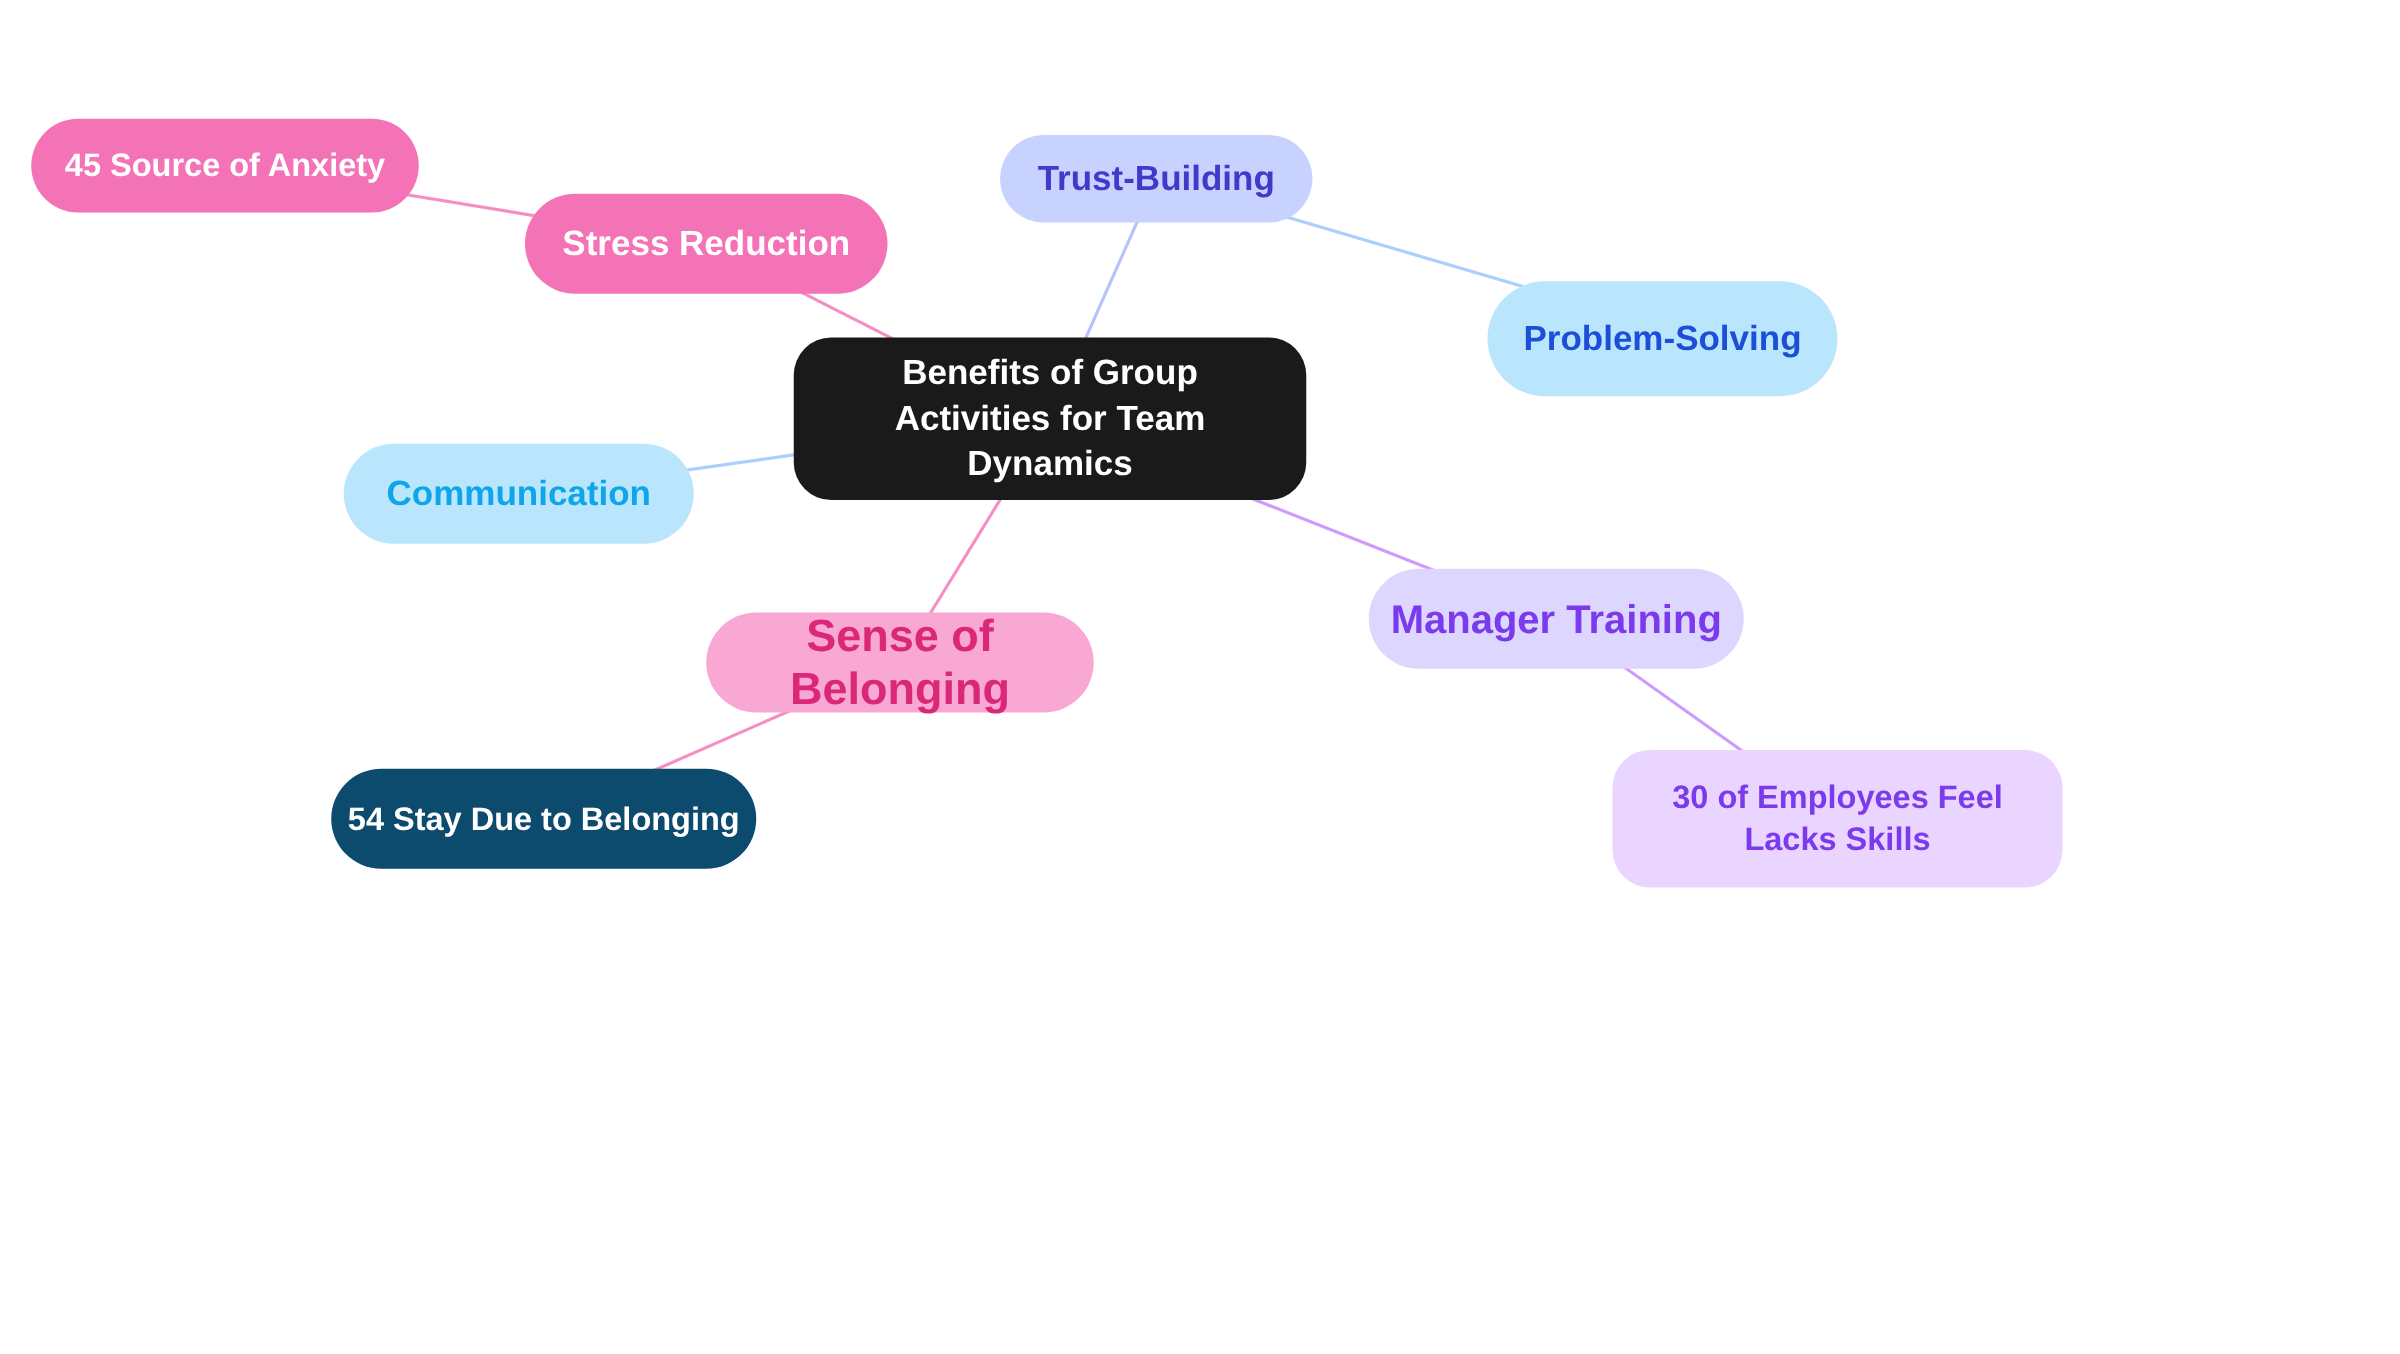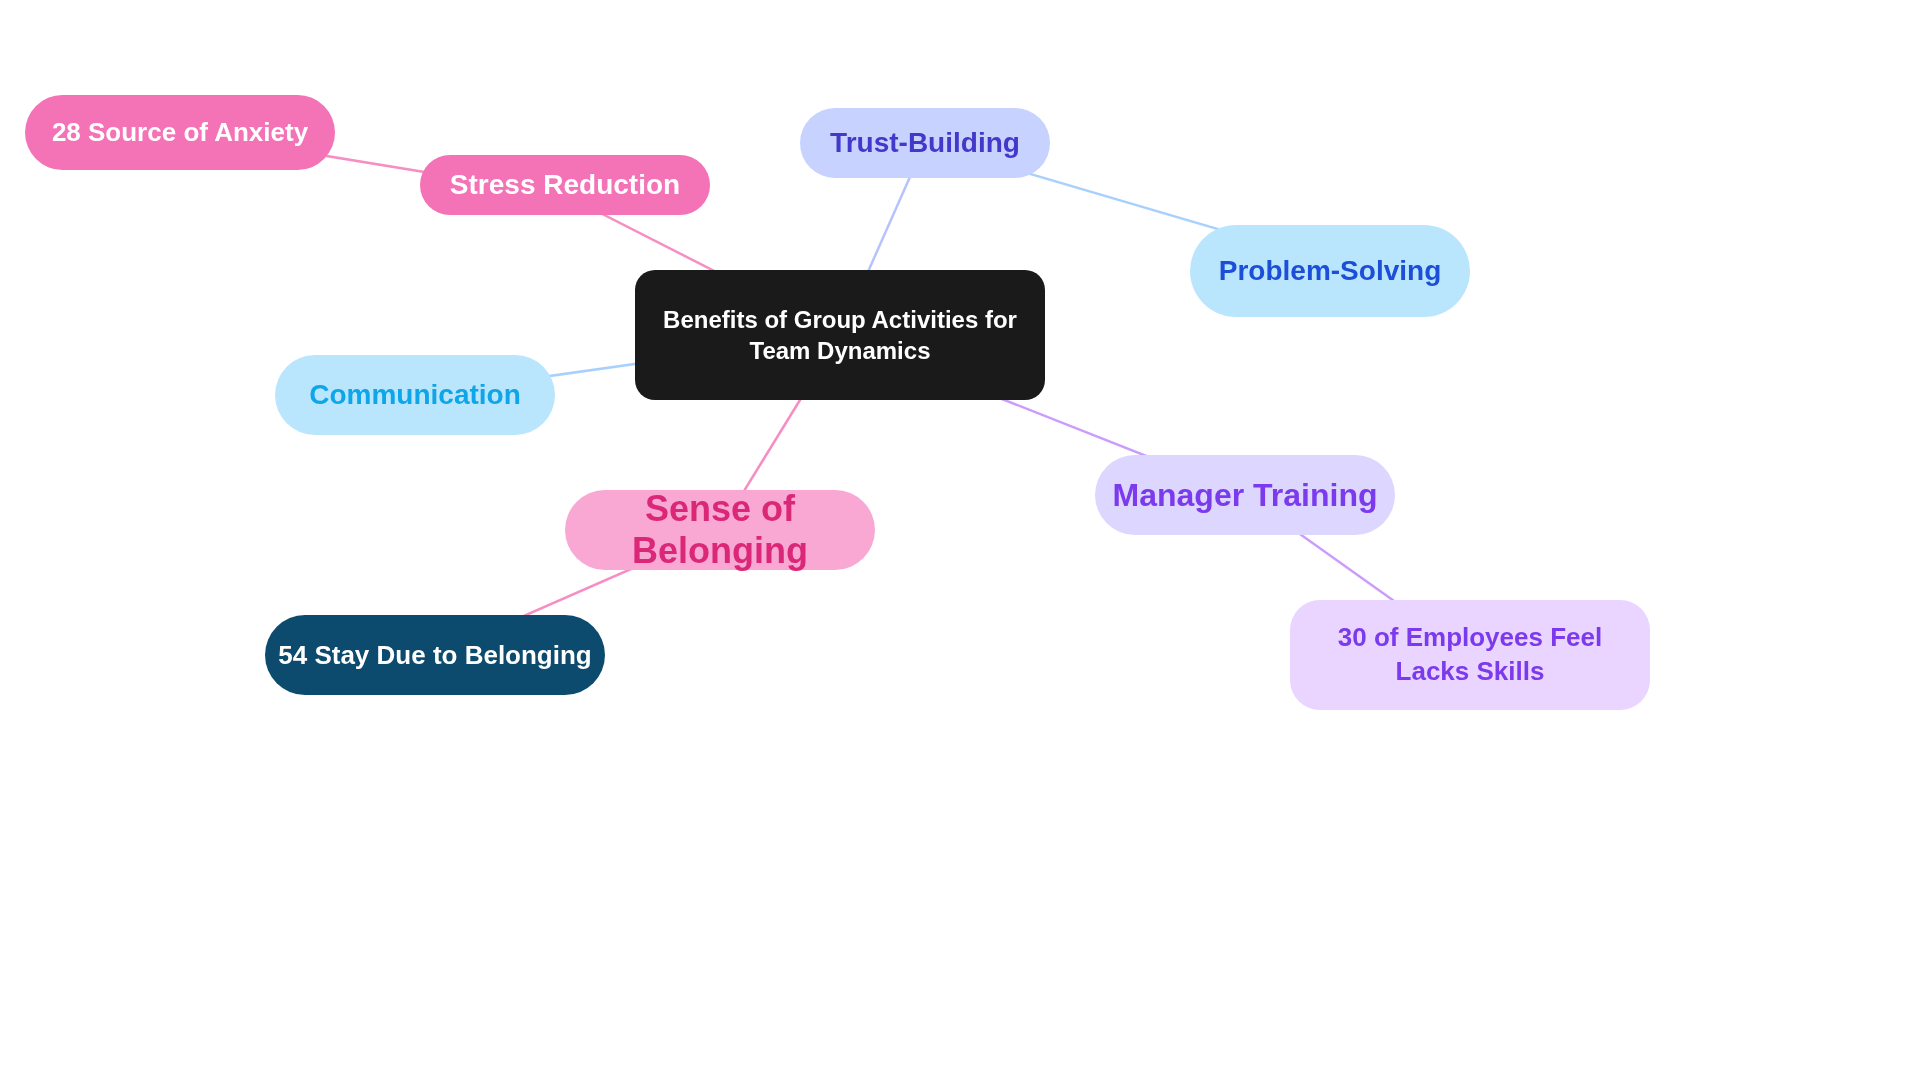--- a/index.html
+++ b/index.html
@@ -34,37 +34,37 @@
       align-items: center;
       justify-content: center;
       text-align: center;
       font-weight: 600;
       cursor: default;
     }
 
     .node-center {
       background: #1a1a1a;
       color: #ffffff;
-      font-size: 24px;
+      font-size: 28px;
       font-weight: 700;
       width: 410px;
       height: 130px;
       left: 635px;
       top: 270px;
-      border-radius: 20px;
+      border-radius: 30px;
       line-height: 1.3;
       padding: 15px 25px;
     }
 
     .node-stress {
       background: #f472b6;
       color: #ffffff;
       font-size: 28px;
       width: 290px;
-      height: 60px;
+      height: 80px;
       left: 420px;
       top: 155px;
     }
 
     .node-anxiety {
       background: #f472b6;
       color: #ffffff;
       font-size: 26px;
       width: 310px;
       height: 75px;
@@ -174,21 +174,21 @@
   <div class="node node-center">
     <span>Benefits of Group Activities for
 Team Dynamics</span>
   </div>
 
   <div class="node node-stress">
     <span>Stress Reduction</span>
   </div>
 
   <div class="node node-anxiety">
-    <span>28 Source of Anxiety</span>
+    <span>45 Source of Anxiety</span>
   </div>
 
   <div class="node node-communication">
     <span>Communication</span>
   </div>
 
   <div class="node node-belonging">
     <span>Sense of Belonging</span>
   </div>
 

